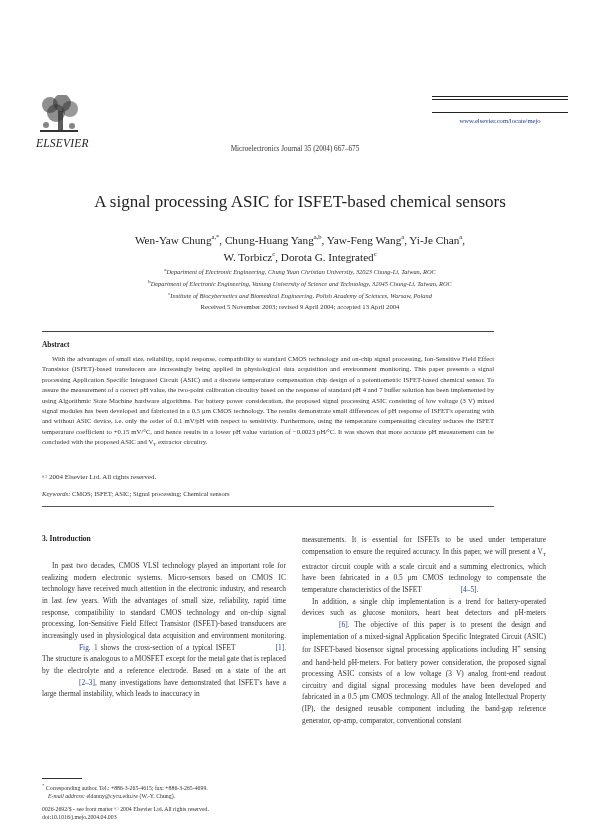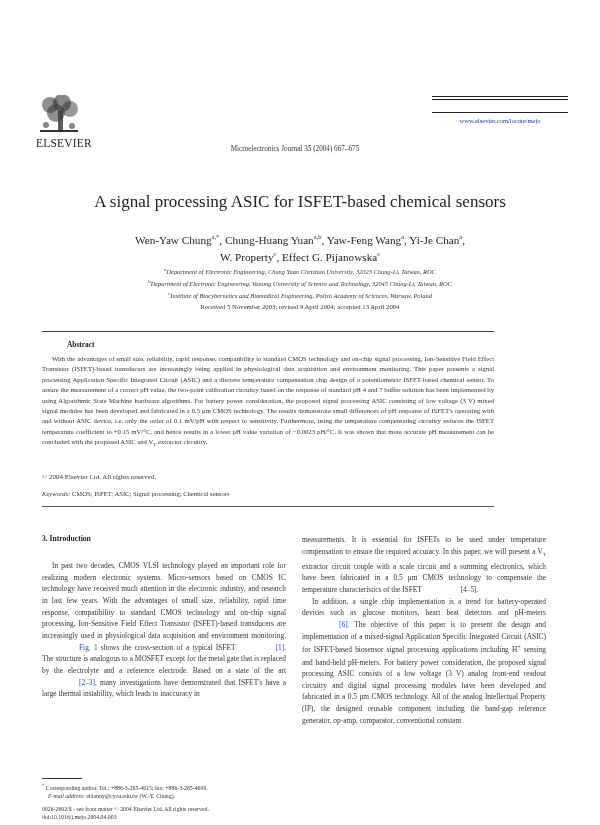--- a/index.html
+++ b/index.html
@@ -1,33 +1,33 @@
 <!DOCTYPE html>
 <html><head>
 <meta charset="utf-8">
 <style>
   html,body{margin:0;padding:0;background:#fff;}
   body{width:600px;height:825px;position:relative;overflow:hidden;font-family:"Liberation Serif","DejaVu Serif",serif;color:#222;}
   .abs{position:absolute;}
   .logo{left:36px;top:95px;width:46px;height:40px;}
-  .elsevier{left:36px;top:137px;font-size:11.5px;letter-spacing:0.2px;color:#222;}
+  .elsevier{left:36px;top:137px;font-size:11.5px;letter-spacing:0.2px;color:#222;font-style:italic;}
   .citation{left:0;width:590px;top:145px;text-align:center;font-size:7.2px;color:#333;}
   .journal-box{left:432px;top:96px;width:136px;text-align:center;}
   .jrule{height:1px;background:#222;margin:0 auto 2px auto;width:100%;}
   .journal-name{font-family:"Liberation Sans","DejaVu Sans",sans-serif;font-size:8px;line-height:10px;margin-top:10px;color:#222;}
   .jrule2{height:1px;background:#222;width:100%;margin-top:12px;}
   .journal-url{font-size:6.6px;color:#1a3a8f;margin-top:4px;}
   .title{left:0;width:600px;top:192px;text-align:center;font-size:17px;color:#222;}
   .authors{left:60px;width:480px;top:230px;text-align:center;font-size:11.2px;line-height:14px;color:#222;}
   .authors sup{font-size:6.5px;}
   .affils{left:40px;width:520px;top:265px;text-align:center;font-size:6.4px;line-height:10px;font-style:italic;color:#333;}
   .affils sup{font-size:5px;font-style:normal;}
   .received{left:0;width:600px;top:303px;text-align:center;font-size:6.7px;color:#333;}
   .hr1{left:42px;width:452px;top:331px;height:1px;background:#444;width:452px;}
-  .abstract-head{left:42px;top:340px;font-size:7.4px;font-weight:bold;color:#222;margin-left:25px;}
+  .abstract-head{left:42px;top:340px;font-size:7.4px;font-weight:bold;color:#222;}
   .abstract-body{left:42px;width:452px;top:354px;font-size:6.7px;line-height:10.4px;text-align:justify;color:#333;}
   .abstract-body p{margin:0;text-indent:10px;}
   .copyright{left:42px;top:473px;font-size:7px;color:#333;}
   .keywords{left:42px;top:490px;font-size:6.6px;color:#333;}
   .keywords i{font-style:italic;}
   .hr2{left:42px;width:452px;top:506px;height:1.2px;background:#555;}
   .col{font-size:7.4px;line-height:11.65px;text-align:justify;color:#333;}
   .col p{margin:0;text-indent:10px;}
   .col-left{left:42px;width:244px;top:544px;}
   .col-right{left:302px;width:244px;top:534px;}
@@ -61,22 +61,22 @@
 <div class="abs citation">Microelectronics Journal 35 (2004) 667–675</div>
 <div class="abs journal-box">
   <div class="jrule"></div>
   <div class="jrule"></div>
   <div class="jrule2"></div>
   <div class="journal-url">www.elsevier.com/locate/mejo</div>
 </div>
 
 <div class="abs title">A signal processing ASIC for ISFET-based chemical sensors</div>
 <div class="abs authors">
-  <span>Wen-Yaw Chung</span><sup>a,*</sup><span>, </span><span>Chung-Huang Yuan</span><sup>a,b</sup><span>, </span><span>Yaw-Feng Wang</span><sup>a</sup><span>, </span><span>Yi-Je Chan</span><sup>a</sup><span>,</span><br>
-  <span>W. Property</span><sup>c</sup><span>, </span><span>Effect G. Pijanowska</span><sup>c</sup>
+  <span>Wen-Yaw Chung</span><sup>a,*</sup><span>, </span><span>Chung-Huang Yang</span><sup>a,b</sup><span>, </span><span>Yaw-Feng Wang</span><sup>a</sup><span>, </span><span>Yi-Je Chan</span><sup>a</sup><span>,</span><br>
+  <span>W. Torbicz</span><sup>c</sup><span>, </span><span>Dorota G. Integrated</span><sup>c</sup>
 </div>
 <div class="abs affils">
   <div><sup>a</sup><span>Department of Electronic Engineering, Chung Yuan Christian University, 32023 Chung-Li, Taiwan, ROC</span></div>
   <div><sup>b</sup><span>Department of Electronic Engineering, Vanung University of Science and Technology, 32045 Chung-Li, Taiwan, ROC</span></div>
   <div><sup>c</sup><span>Institute of Biocybernetics and Biomedical Engineering, Polish Academy of Sciences, Warsaw, Poland</span></div>
 </div>
 <div class="abs received">Received 5 November 2003; revised 9 April 2004; accepted 13 April 2004</div>
 
 <div class="abs hr1" style="width:452px;"></div>
 <div class="abs abstract-head">Abstract</div>

